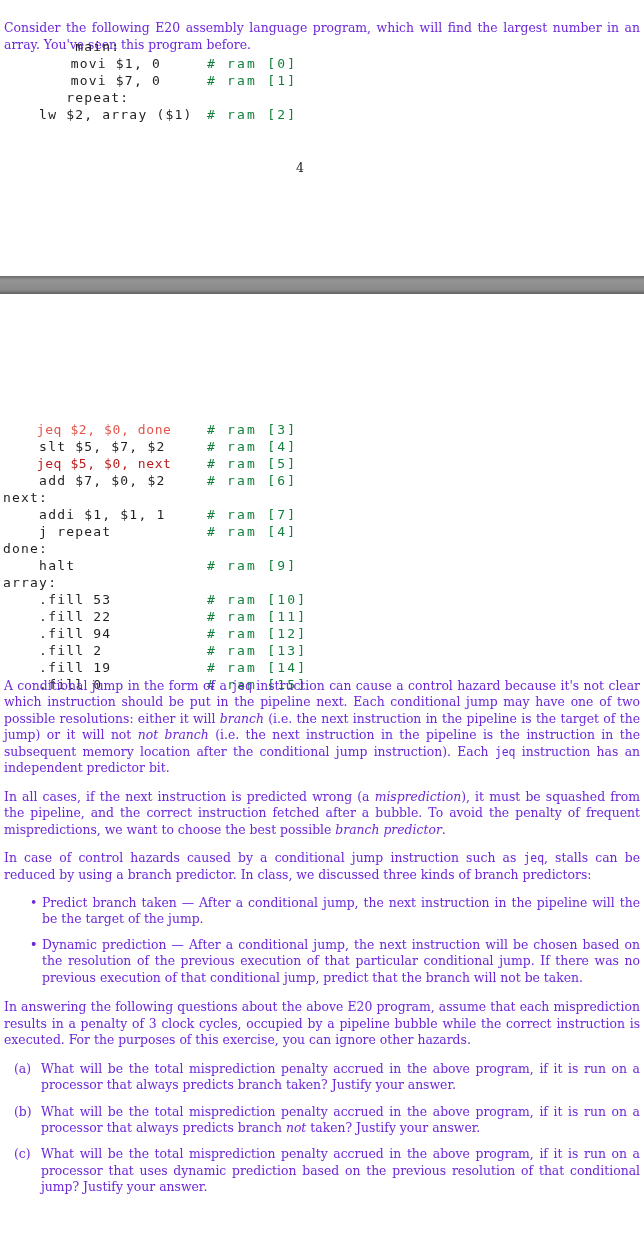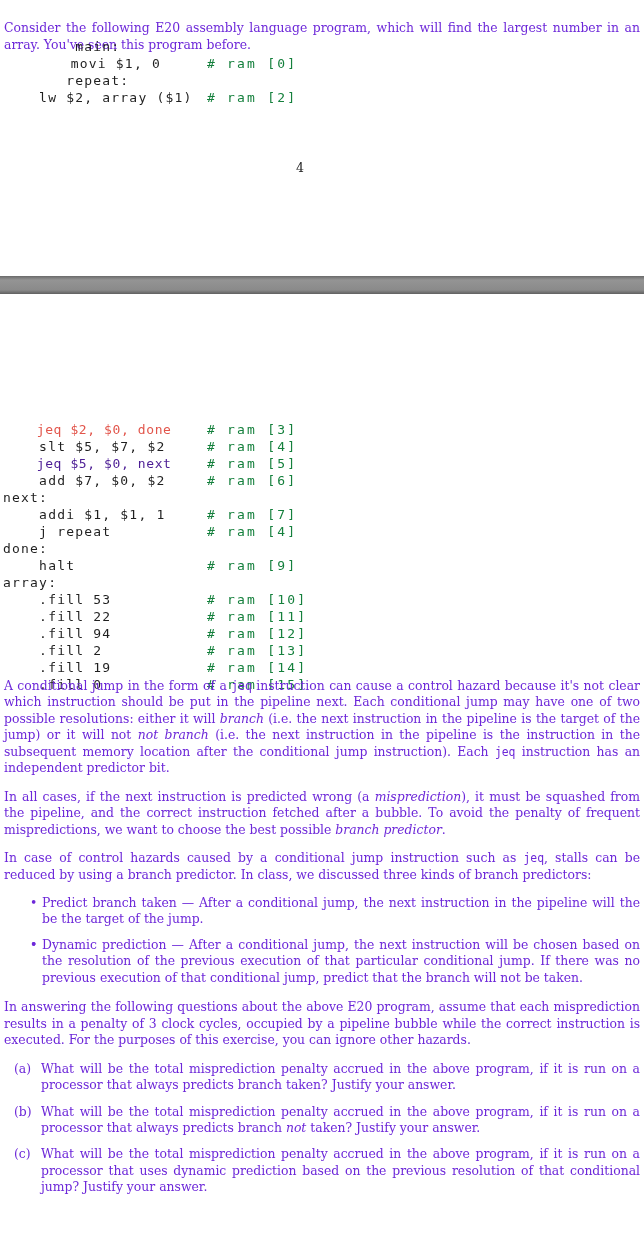--- a/index.html
+++ b/index.html
@@ -71,32 +71,33 @@
   i { font-style:italic; }
 </style>
 </head>
 <body>
 
 <p class="prose intro">Consider the following E20 assembly language program, which will find the largest number in an array. You've seen this program before.</p>
 
 <div class="codeblock code1">
     <div class="code-line"><span class="code-text">main:</span></div>
     <div class="code-line"><span class="code-text">    movi $1, 0</span><span class="cmt"># ram [0]</span></div>
+    <div class="code-line"><span class="code-text">    movi $7, 0</span><span class="cmt"># ram [1]</span></div>
     <div class="code-line"><span class="code-text">repeat:</span></div>
     <div class="code-line"><span class="code-text">    lw $2, array ($1)</span><span class="cmt"># ram [2]</span></div>
   </div>
 
 <div class="pagenum">4</div>
 
 <div class="separator"></div>
 
 <div class="codeblock code2">
     <div class="code-line"><span class="code-text red" style="color: rgb(226, 85, 75);">    jeq $2, $0, done</span><span class="cmt"># ram [3]</span></div>
     <div class="code-line"><span class="code-text">    slt $5, $7, $2</span><span class="cmt"># ram [4]</span></div>
-    <div class="code-line"><span class="code-text red" style="color: #4c1d95;">    jeq $5, $0, next</span><span class="cmt"># ram [5]</span></div>
+    <div class="code-line"><span class="code-text red" style="color: #b91c1c;">    jeq $5, $0, next</span><span class="cmt"># ram [5]</span></div>
     <div class="code-line"><span class="code-text">    add $7, $0, $2</span><span class="cmt"># ram [6]</span></div>
     <div class="code-line"><span class="code-text">next:</span></div>
     <div class="code-line"><span class="code-text">    addi $1, $1, 1</span><span class="cmt"># ram [7]</span></div>
     <div class="code-line"><span class="code-text">    j repeat</span><span class="cmt"># ram [4]</span></div>
     <div class="code-line"><span class="code-text">done:</span></div>
     <div class="code-line"><span class="code-text">    halt</span><span class="cmt"># ram [9]</span></div>
     <div class="code-line"><span class="code-text">array:</span></div>
     <div class="code-line"><span class="code-text">    .fill 53</span><span class="cmt"># ram [10]</span></div>
     <div class="code-line"><span class="code-text">    .fill 22</span><span class="cmt"># ram [11]</span></div>
     <div class="code-line"><span class="code-text">    .fill 94</span><span class="cmt"># ram [12]</span></div>

